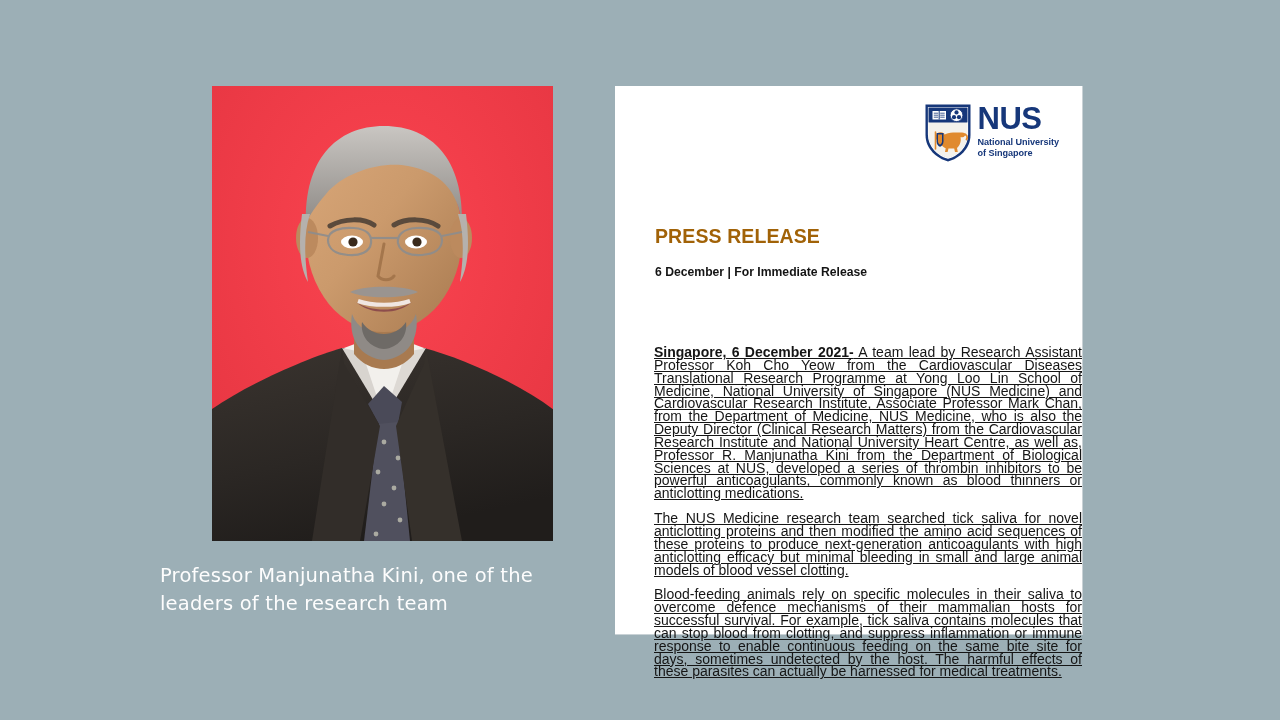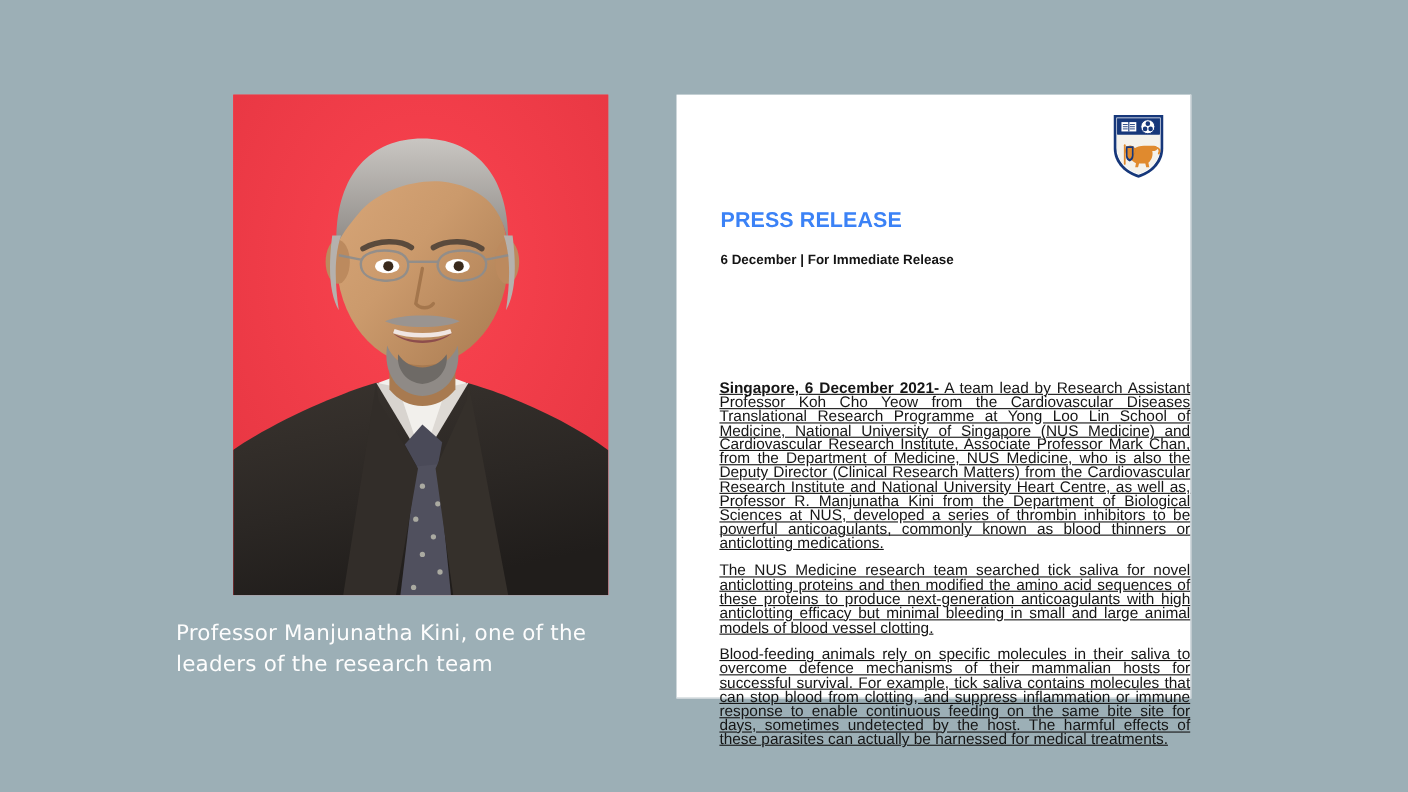--- a/index.html
+++ b/index.html
@@ -116,22 +116,23 @@
     position: absolute;
     left: 18px;
     top: 104px;
     width: 400px;
   }
   .pr-title {
     font-family: "Liberation Sans", sans-serif;
     font-weight: bold;
     font-size: 19.5px;
     line-height: 21px;
-    color: #3b82f6;
+    color: #a16207;
     letter-spacing: 0.1px;
+    margin-top: 36px;
   }
   .pr-date {
     font-family: "Liberation Sans", sans-serif;
     font-weight: bold;
     font-size: 12.2px;
     line-height: 15px;
     color: #141414;
     margin-top: 18px;
   }
 
@@ -299,20 +300,27 @@
           <circle cx="16.5" cy="34" r="4.1" fill="#e9922f"></circle>
           <circle cx="15.8" cy="33.2" r="0.8" fill="#16377a"></circle>
 
           <path d="M12.5 30 L19.5 30 L19.5 38.5 C19.5 41.5 17.5 43.2 16 43.8 C14.5 43.2 12.5 41.5 12.5 38.5 Z" fill="#16377a"></path>
           <path d="M14 31.5 L18 31.5 L18 38.2 C18 40 17 41.2 16 41.6 C15 41.2 14 40 14 38.2 Z" fill="#e08a2e"></path>
 
           <path d="M39 31 C43 31 44 34 42.5 36.5" stroke="#e08a2e" stroke-width="1.8" fill="none" stroke-linecap="round"></path>
 
           <line x1="11.5" y1="29" x2="11.5" y2="46" stroke="#e08a2e" stroke-width="1.6" stroke-linecap="round"></line>
         </svg>
+        <div class="logo-text">
+          <div class="logo-nus">NUS</div>
+          <div class="logo-sub">
+            <div>National University</div>
+            <div>of Singapore</div>
+          </div>
+        </div>
       </div>
 
       <div class="pr-block">
         <div class="pr-title">PRESS RELEASE</div>
         <div class="pr-date">6 December | For Immediate Release</div>
       </div>
 
 
       <div class="body-text">
         <p class="para">

